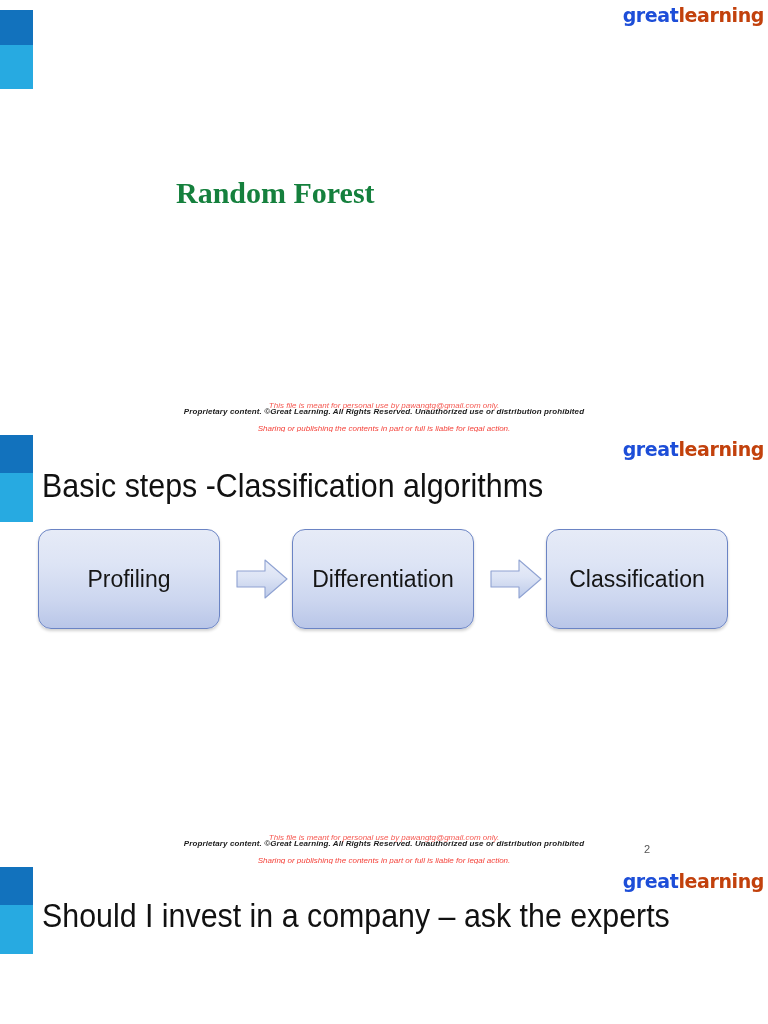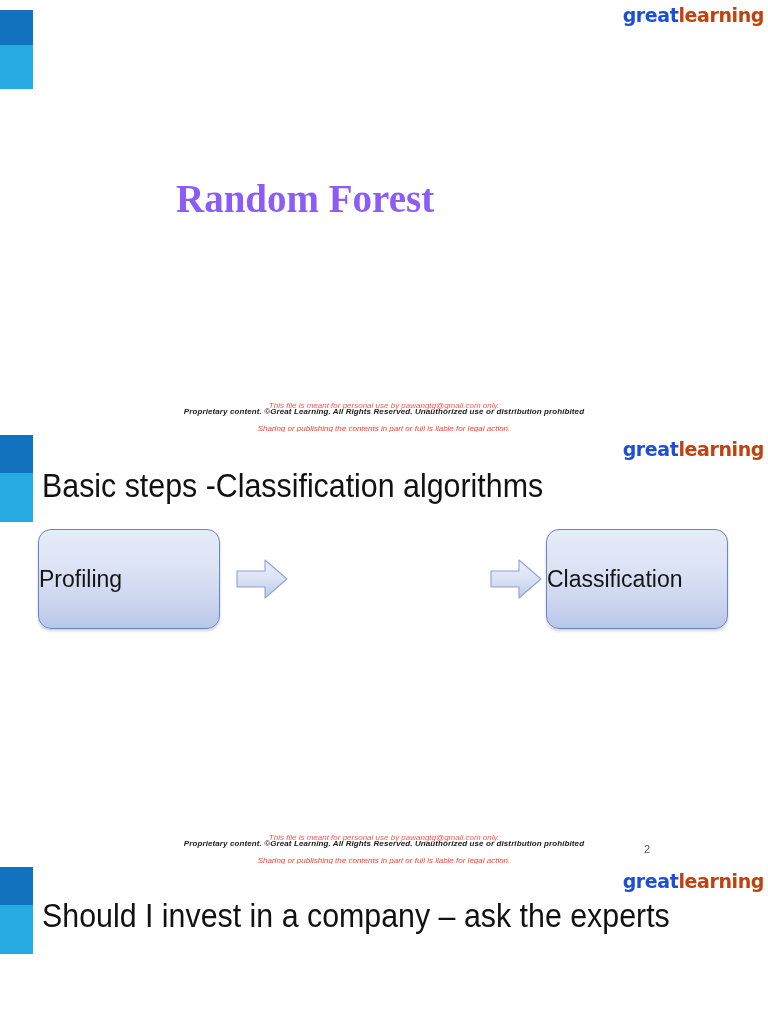--- a/index.html
+++ b/index.html
@@ -66,22 +66,22 @@
   #slide-2 .logo { top: 8px; }
   #slide-3 .logo { top: 8px; }
 
   
   .cover-title {
     position: absolute;
     left: 176px;
     top: 176px;
     font-family: "Liberation Serif", serif;
     font-weight: bold;
-    font-size: 39px;
-    color: #8b5cf6;
+    font-size: 30px;
+    color: #15803d;
     white-space: nowrap;
   }
 
   
   .slide-heading {
     position: absolute;
     left: 42px;
     font-family: "Liberation Sans", sans-serif;
     font-weight: normal;
     font-size: 33px;
@@ -155,21 +155,21 @@
   .flow-box {
     position: absolute;
     top: 0;
     height: 100px;
     border: 1px solid #6b84c4;
     border-radius: 13px;
     background: linear-gradient(to bottom, #e6ebf7 0%, #dde4f5 35%, #ccd6ef 72%, #b9c6e8 100%);
     box-shadow: 0 2px 3px rgba(0,0,0,0.18);
     display: flex;
     align-items: center;
-    justify-content: flex-start;
+    justify-content: center;
     box-sizing: border-box;
   }
   .flow-box-label {
     font-family: "Liberation Sans", sans-serif;
     font-size: 23px;
     color: #151515;
     white-space: nowrap;
   }
   #flow-box-0 { left: 38px;  width: 182px; }
   #flow-box-1 { left: 292px; width: 182px; }
@@ -231,20 +231,23 @@
           <linearGradient id="arrGrad1" x1="0" y1="0" x2="0" y2="1">
             <stop offset="0%" stop-color="#e9eef9"></stop>
             <stop offset="45%" stop-color="#dde4f5"></stop>
             <stop offset="100%" stop-color="#bccae9"></stop>
           </linearGradient>
         </defs>
         <path d="M2,15 L30,15 L30,4 L52,23 L30,42 L30,31 L2,31 Z" fill="url(#arrGrad1)" stroke="#8fa2d2" stroke-width="1.1" stroke-linejoin="round"></path>
       </svg>
     </div>
 
+    <div class="flow-box" id="flow-box-1">
+      <span class="flow-box-label">Differentiation</span>
+    </div>
 
     <div class="flow-arrow" id="flow-arrow-1">
       <svg width="54" height="46" viewBox="0 0 54 46" xmlns="http://www.w3.org/2000/svg">
         <defs>
           <linearGradient id="arrGrad2" x1="0" y1="0" x2="0" y2="1">
             <stop offset="0%" stop-color="#e9eef9"></stop>
             <stop offset="45%" stop-color="#dde4f5"></stop>
             <stop offset="100%" stop-color="#bccae9"></stop>
           </linearGradient>
         </defs>

